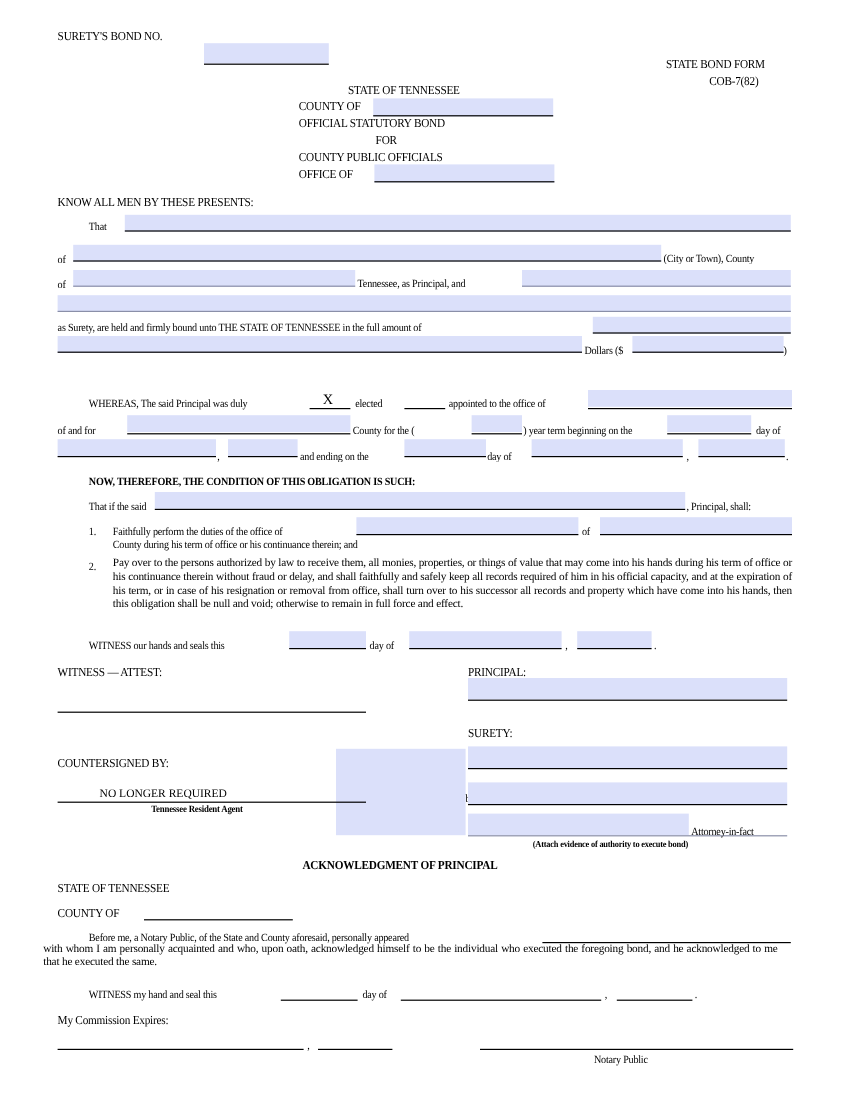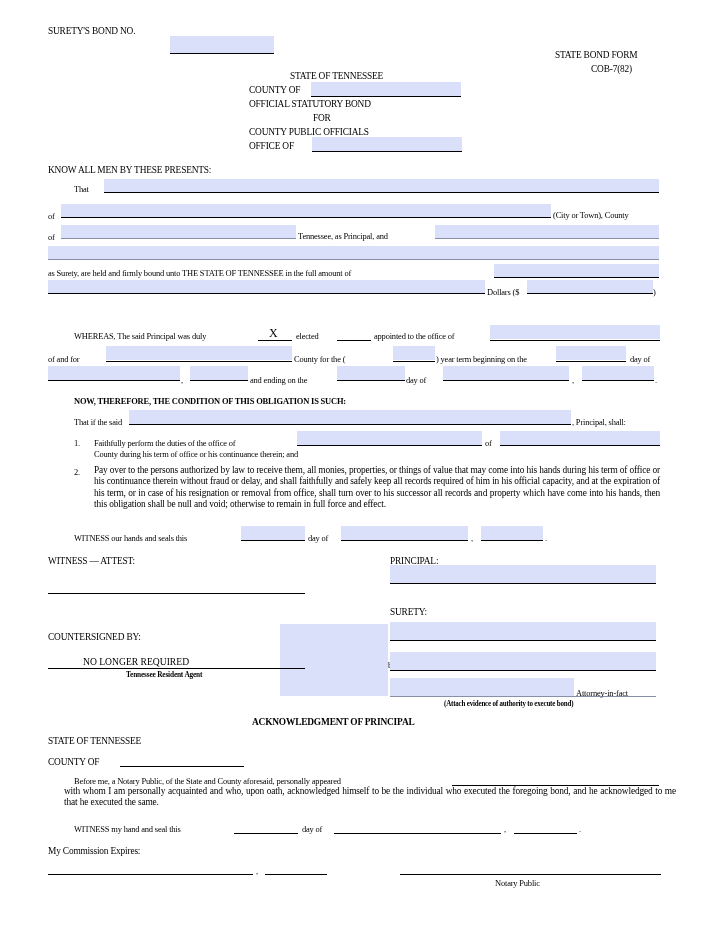--- a/index.html
+++ b/index.html
@@ -224,21 +224,21 @@
   <span class="t md bold" style="left:252px; top:716px;">ACKNOWLEDGMENT OF PRINCIPAL</span>
 
   <span class="t md" style="left:48px; top:735px;">STATE OF TENNESSEE</span>
 
   <span class="t md" style="left:48px; top:756px;">COUNTY OF</span>
   <div class="rule thick" style="left:120px; top:766px; width:124px;"></div>
 
   <span class="t sm" style="left:74px; top:776px;">Before me, a Notary Public, of the State and County aforesaid, personally appeared</span>
   <div class="rule" style="left:452px; top:785px; width:207px;"></div>
 
-  <div class="para j" style="left:64px; top:786px; width:612px;">with whom I am personally acquainted and who, upon oath, acknowledged himself to be the individual who executed the foregoing bond, and he acknowledged to me that he executed the same.</div>
+  <div class="para j" style="left:36px; top:786px; width:612px;">with whom I am personally acquainted and who, upon oath, acknowledged himself to be the individual who executed the foregoing bond, and he acknowledged to me that he executed the same.</div>
 
   <span class="t sm" style="left:74px; top:824px;">WITNESS my hand and seal this</span>
   <div class="rule" style="left:234px; top:833px; width:64px;"></div>
   <span class="t sm" style="left:302px; top:824px;">day of</span>
   <div class="rule" style="left:334px; top:833px; width:167px;"></div>
   <span class="t sm" style="left:504px; top:824px;">,</span>
   <div class="rule" style="left:514px; top:833px; width:63px;"></div>
   <span class="t sm" style="left:579px; top:824px;">.</span>
 
   <span class="t md" style="left:48px; top:845px;">My Commission Expires:</span>

